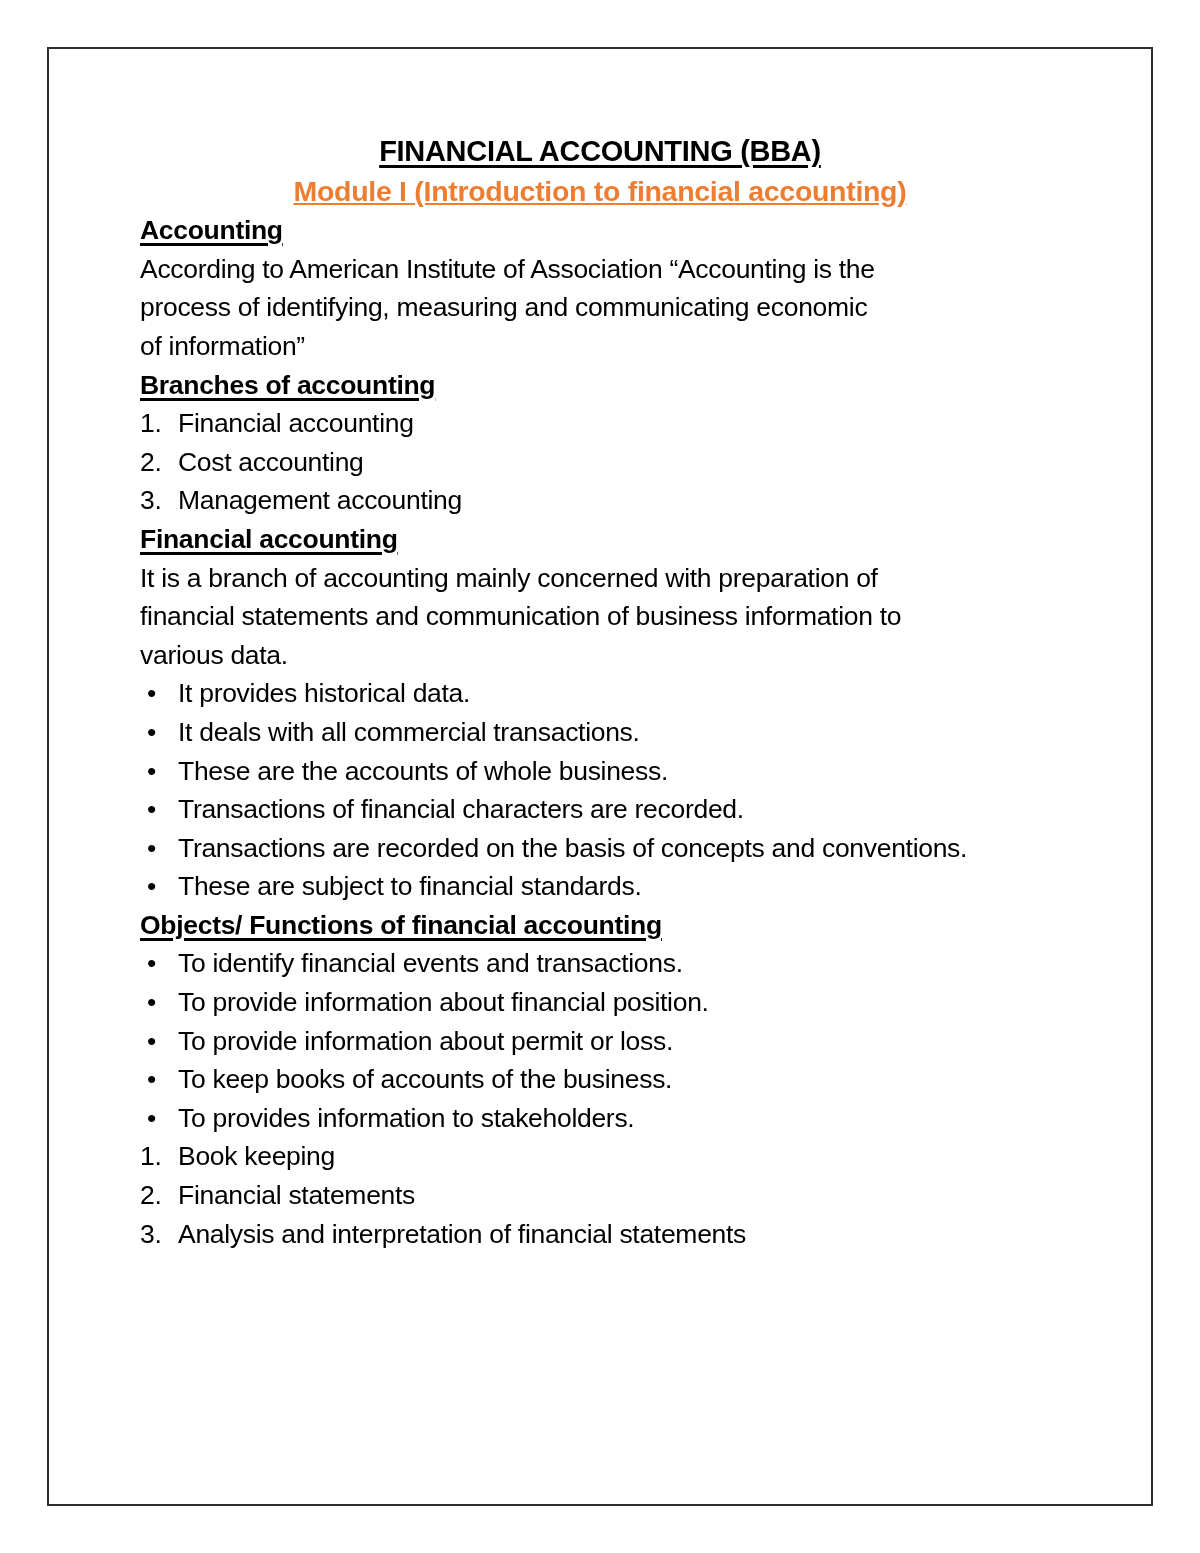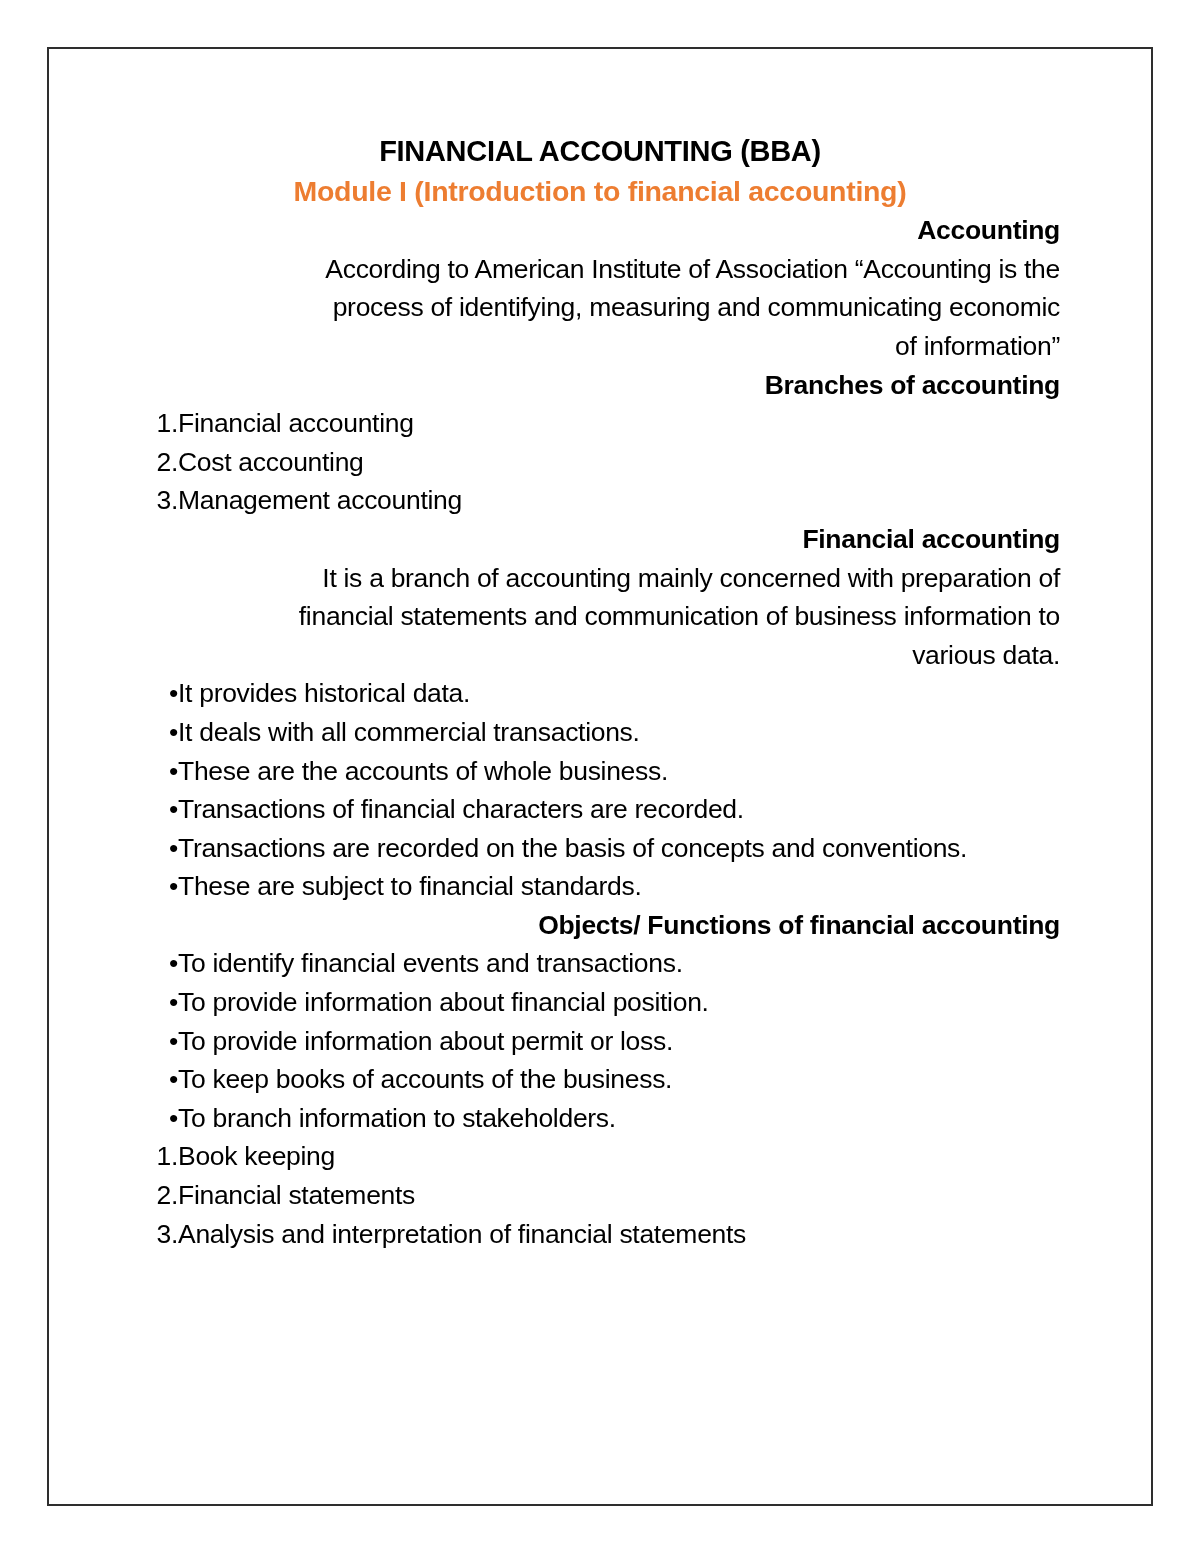--- a/index.html
+++ b/index.html
@@ -20,30 +20,31 @@
     background: #ffffff;
   }
   .content {
     position: absolute;
     left: 140px; top: 132px;
     width: 920px;
     font-size: 26.5px;
     line-height: 38.6px;
     letter-spacing: -0.3px;
   }
-  .line { white-space: nowrap; text-align: right; }
+  .line { white-space: nowrap; }
   .center { text-align: center; }
   .row { display: flex; }
   .heading {
     font-weight: bold;
+    text-decoration: underline;
     text-decoration-thickness: 2.5px;
     text-underline-offset: 4px;
   }
   .title { font-size: 29px; }
-  .subtitle { font-weight: bold; font-size: 28.5px; }
+  .subtitle { font-weight: bold; font-size: 28.5px; text-decoration: underline; }
   .num  { flex: 0 0 38px; }
   .blt  { flex: 0 0 38px; padding-left: 7px; box-sizing: border-box; }
 </style>
 </head>
 <body>
 
 <div class="page-frame" style="border-color: rgb(46, 46, 46);"></div>
 
 <div class="content">
 
@@ -124,21 +125,21 @@
   <div class="line row">
     <span class="blt">•</span>
     <span>To provide information about permit or loss.</span>
   </div>
   <div class="line row">
     <span class="blt">•</span>
     <span>To keep books of accounts of the business.</span>
   </div>
   <div class="line row">
     <span class="blt">•</span>
-    <span>To branch information to stakeholders.</span>
+    <span>To provides information to stakeholders.</span>
   </div>
 
   <div class="line row">
     <span class="num">1.</span>
     <span>Book keeping</span>
   </div>
   <div class="line row">
     <span class="num">2.</span>
     <span>Financial statements</span>
   </div>

